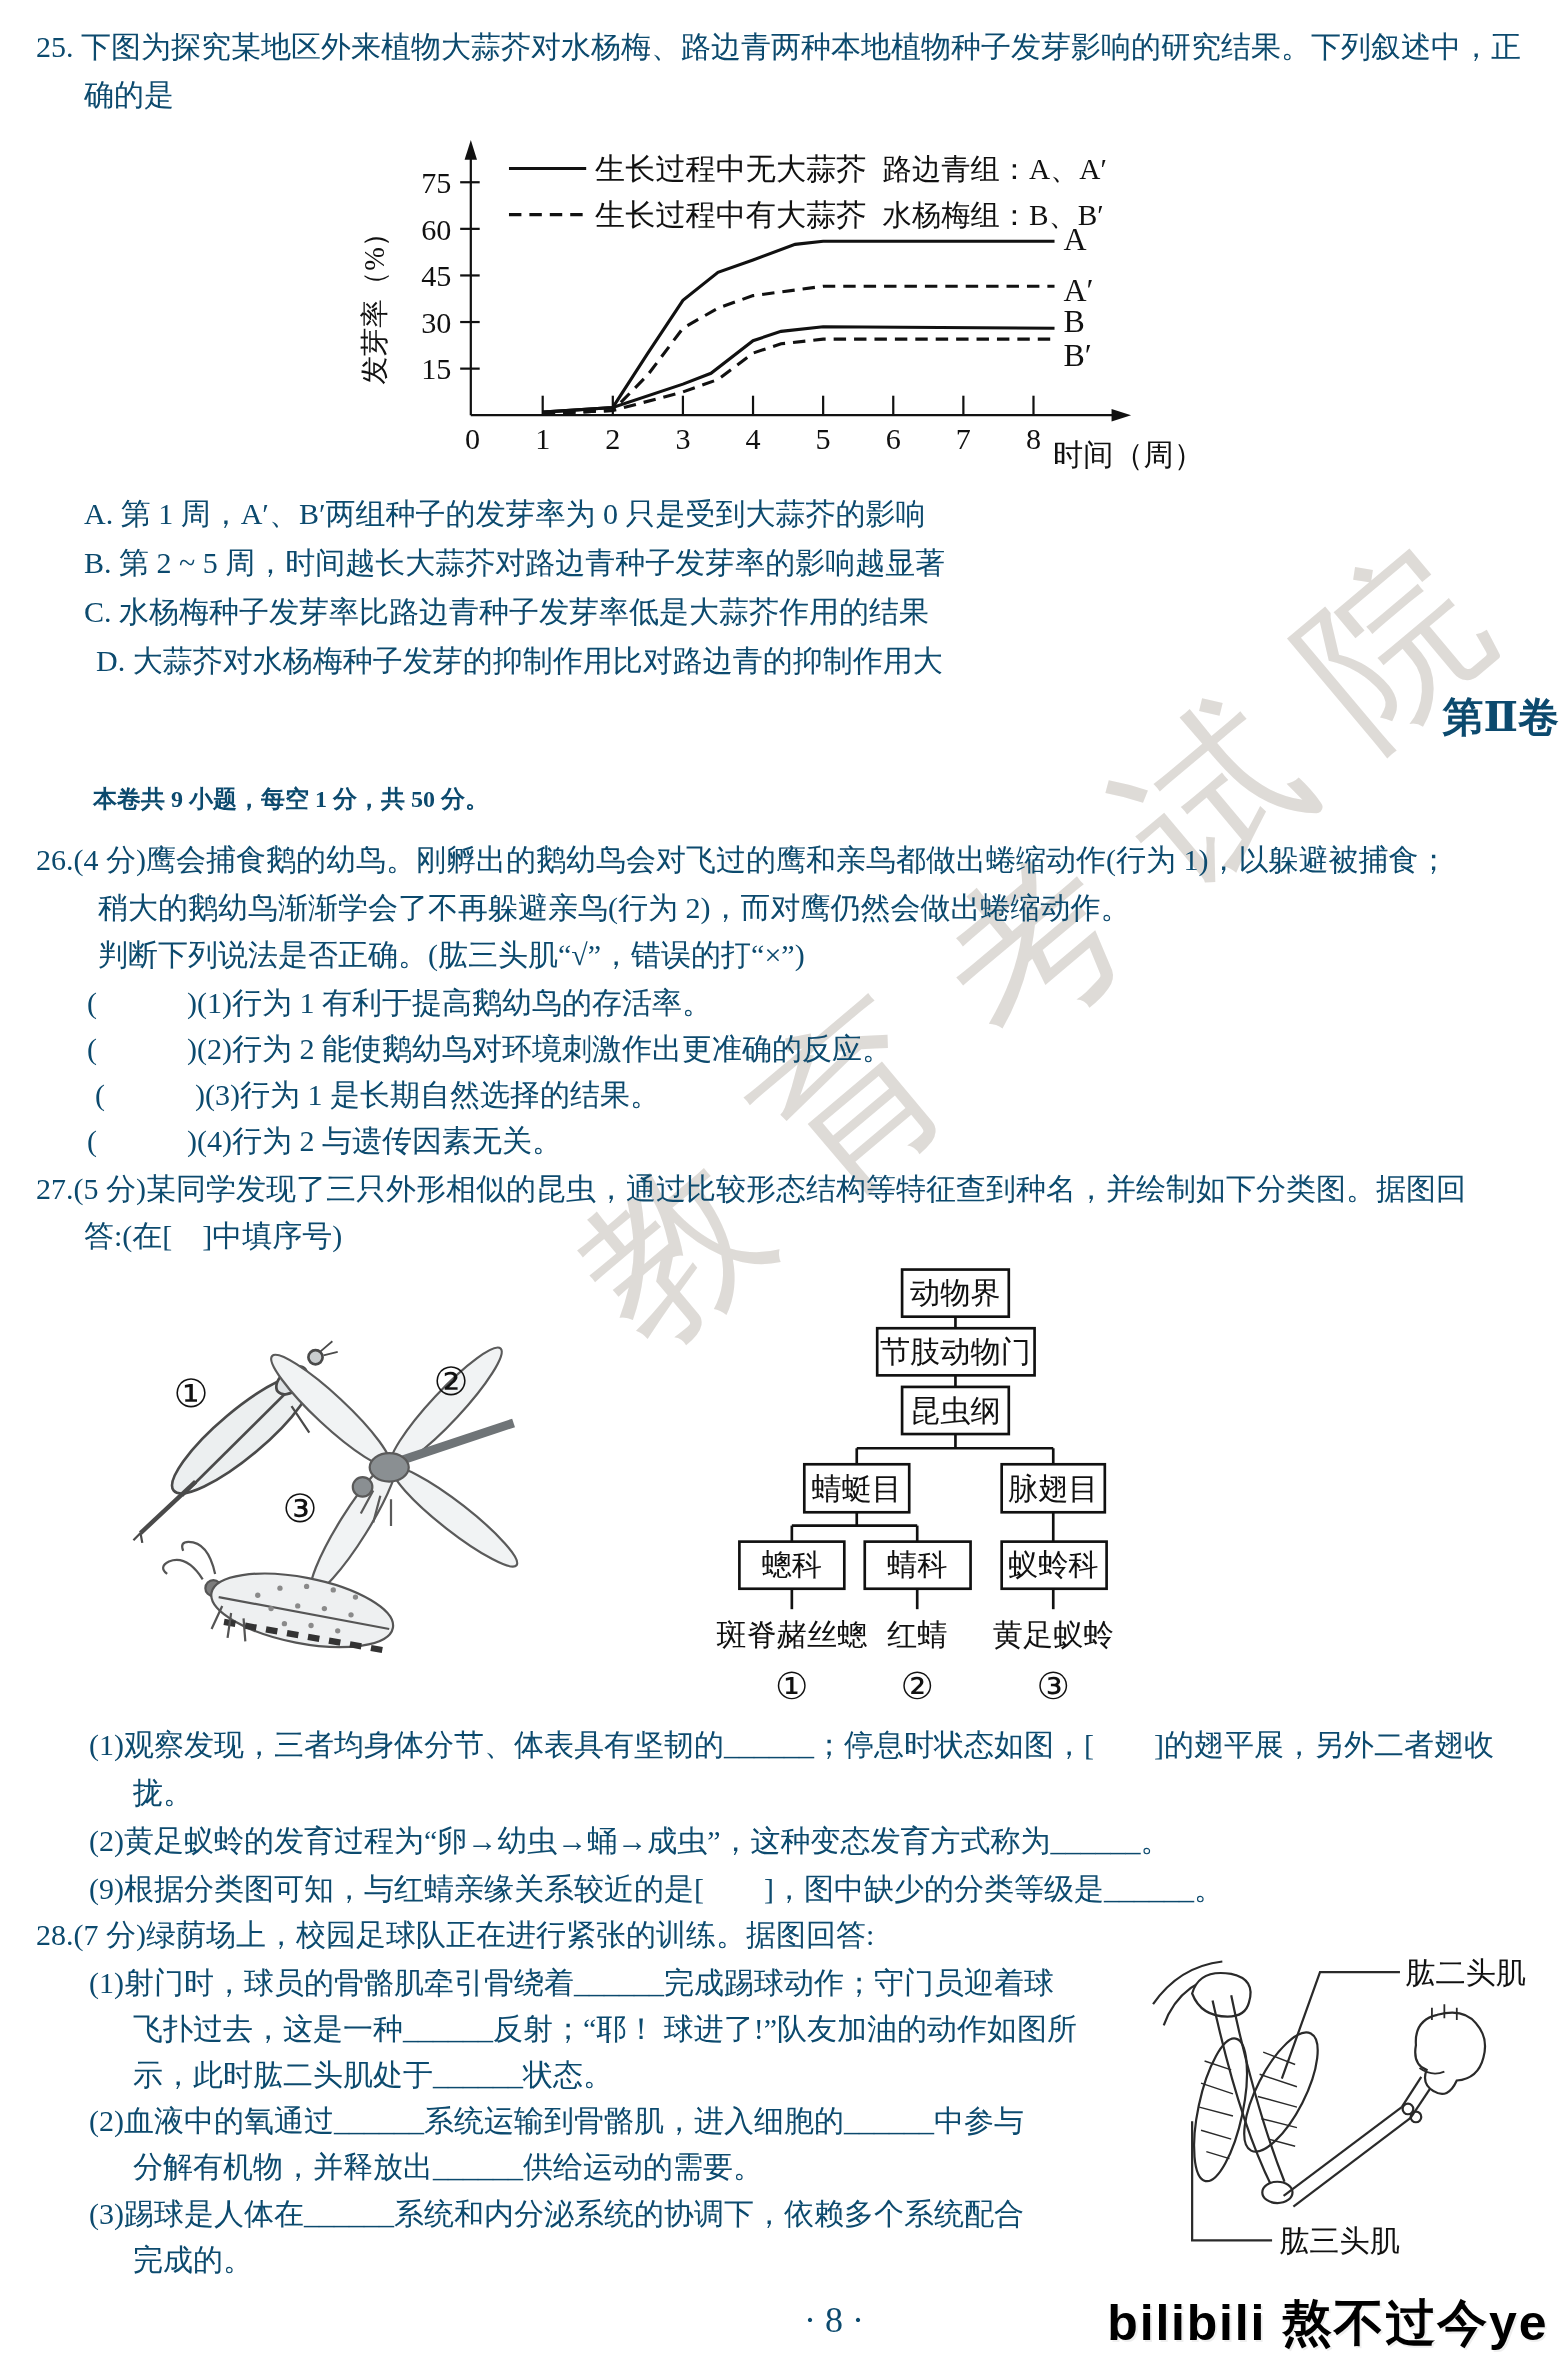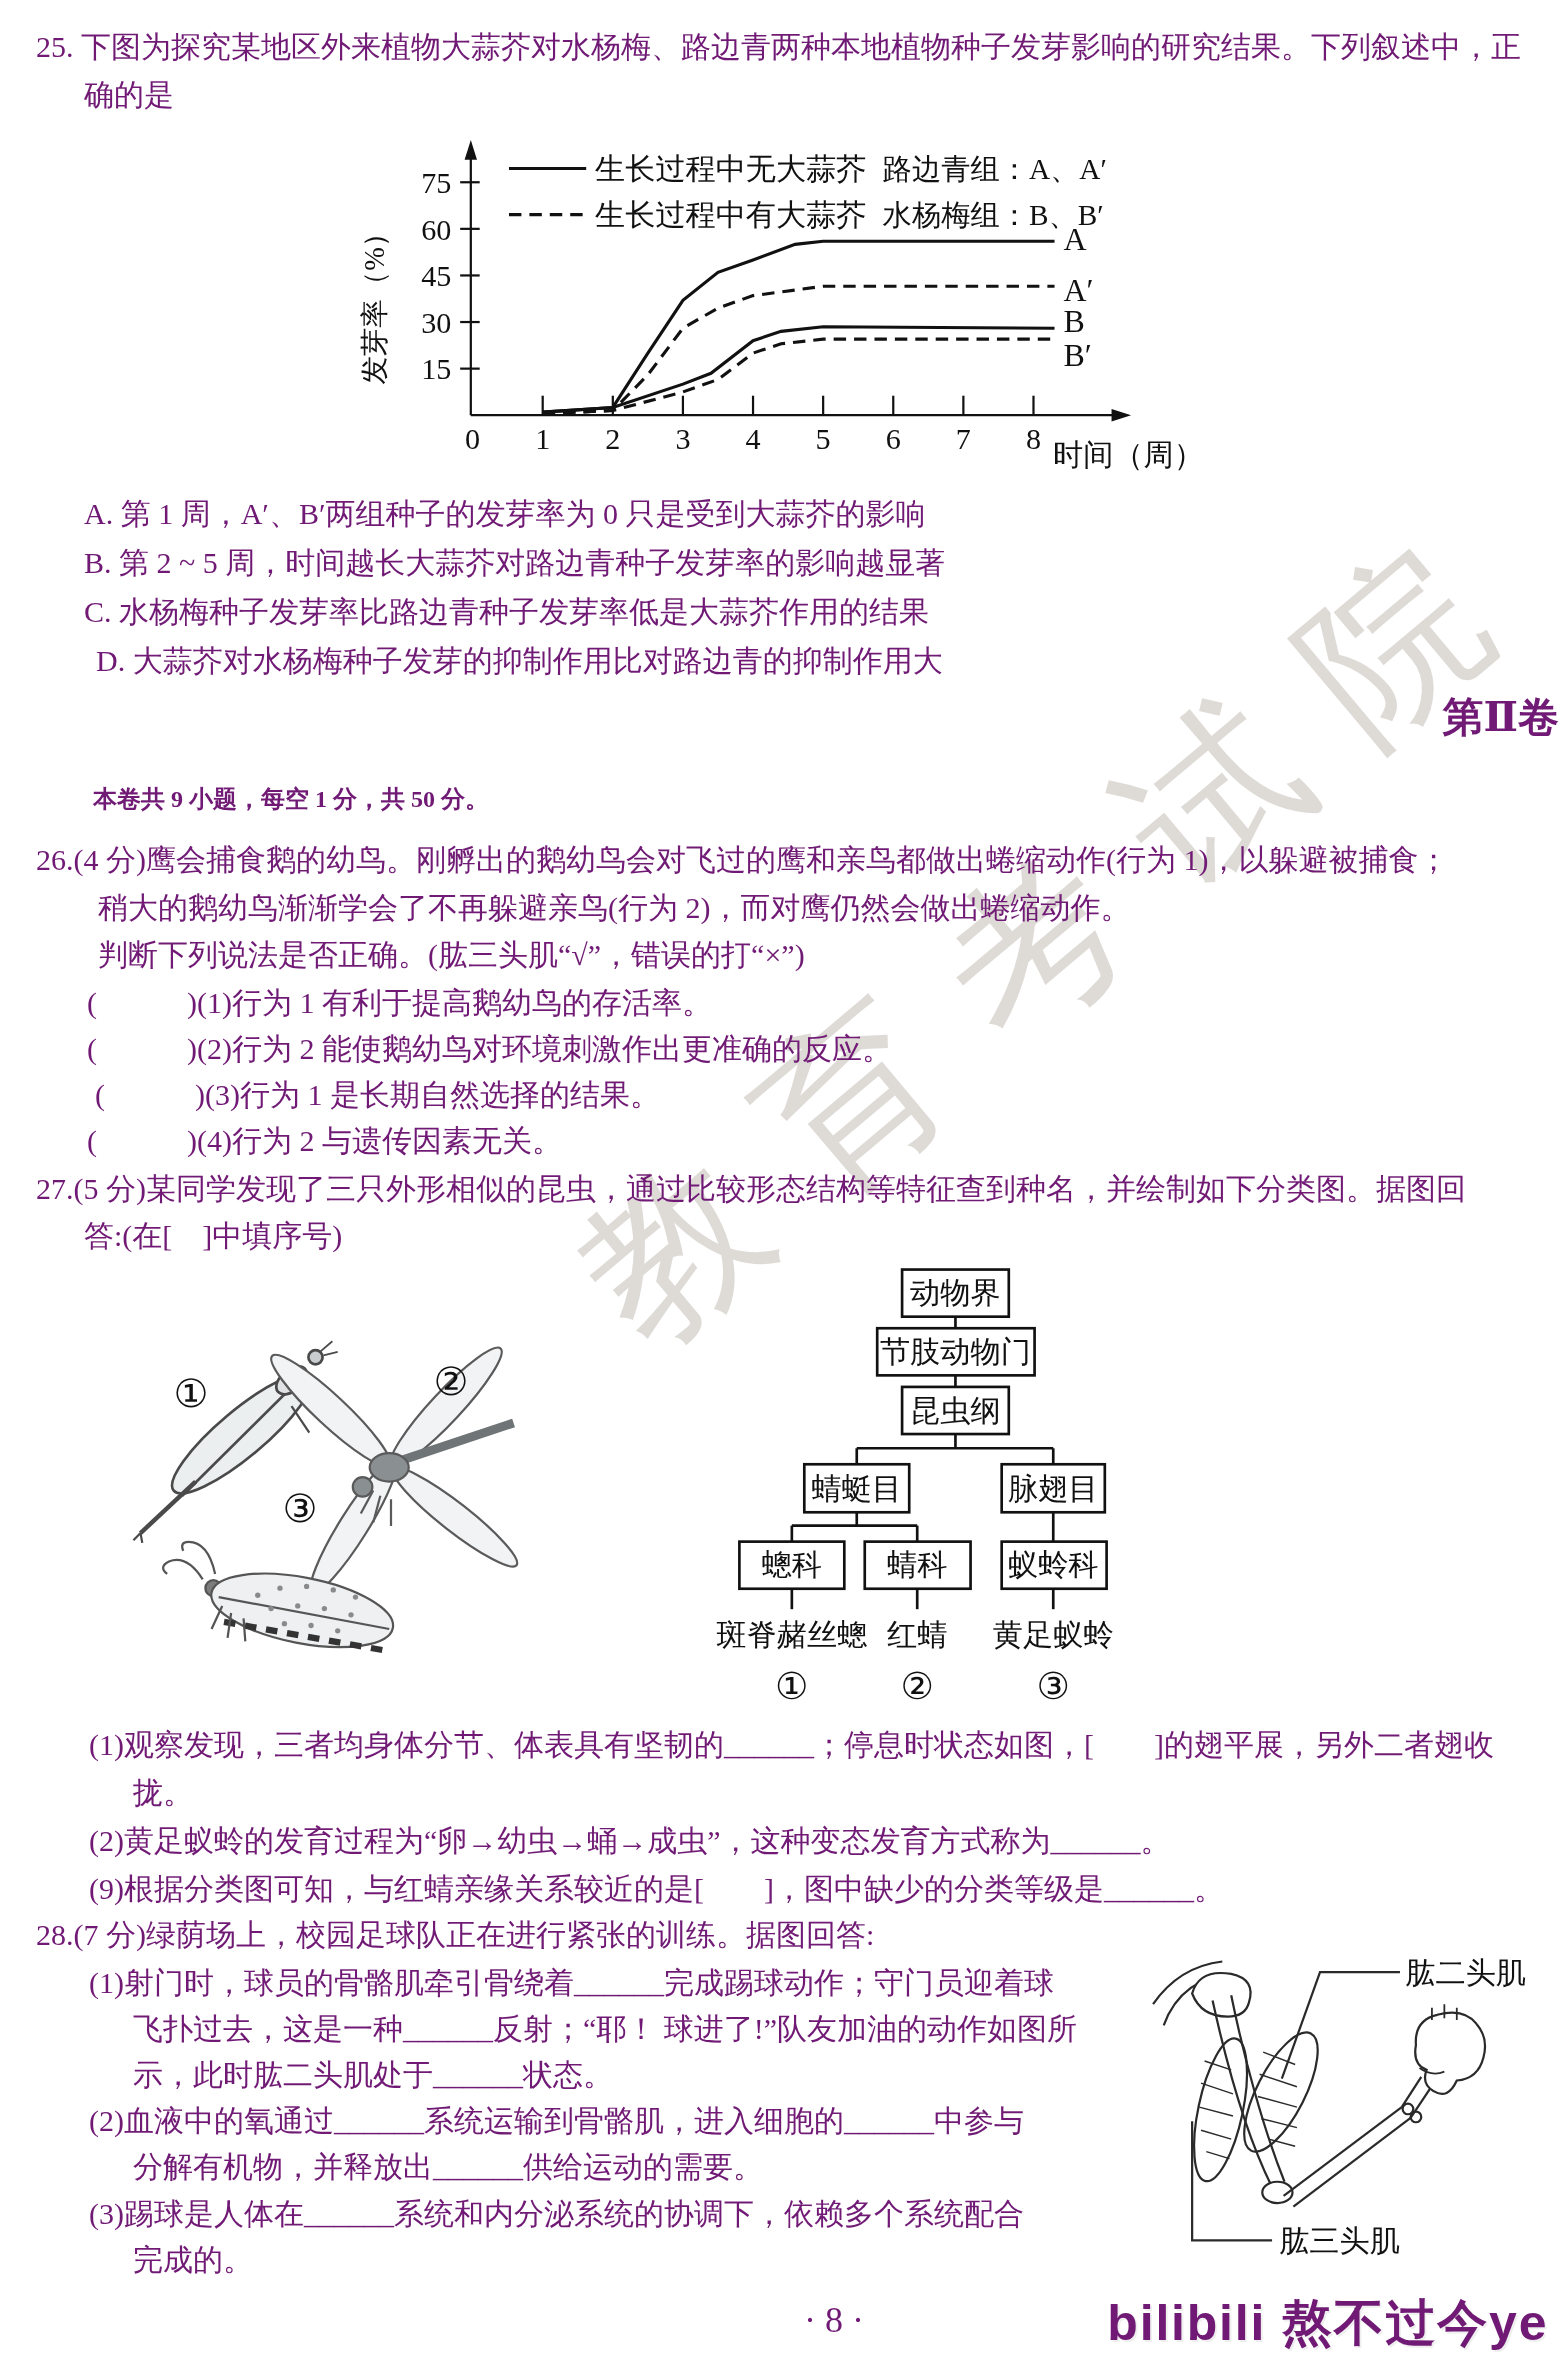--- a/index.html
+++ b/index.html
@@ -1,31 +1,31 @@
 <!DOCTYPE html>
 <html style="font-size:14.2px"><head>
 <meta charset="utf-8">
 <style>
   html,body{margin:0;padding:0;}
   body{
     width:1559px;height:2377px;position:relative;background:#ffffff;
     font-family:"Liberation Serif","DejaVu Serif",serif;color:#111;overflow:hidden;
   }
-  .ln{position:absolute;white-space:nowrap;font-size:30px;line-height:39px;color:#701a75;}
+  .ln{position:absolute;white-space:nowrap;font-size:30px;line-height:39px;color:#0c4a6e;}
   .bold{font-weight:bold;}
   .center{text-align:right;left:0;right:0;}
   #watermark{
     position:absolute;left:533px;top:1217px;
     font-size:173px;letter-spacing:62px;color:rgba(168,160,150,0.38);
     transform:rotate(-40deg);transform-origin:0 0;white-space:nowrap;
     font-family:"Liberation Serif",serif;pointer-events:none;
   }
   #bili-mark{
     position:absolute;right:10.7px;top:2290px;font-size:50px;font-weight:bold;
-    color:#701a75;font-family:"Liberation Sans",sans-serif;letter-spacing:1.8px;
+    color:#000000;font-family:"Liberation Sans",sans-serif;letter-spacing:1.8px;
     text-shadow:1.8px 1.8px 0 #efefef;
   }
   svg{position:absolute;overflow:visible;}
   svg text{font-family:"Liberation Serif","DejaVu Serif",serif;}
 </style>
 </head>
 <body>
 
 <div id="watermark">教育考试院</div>
 

